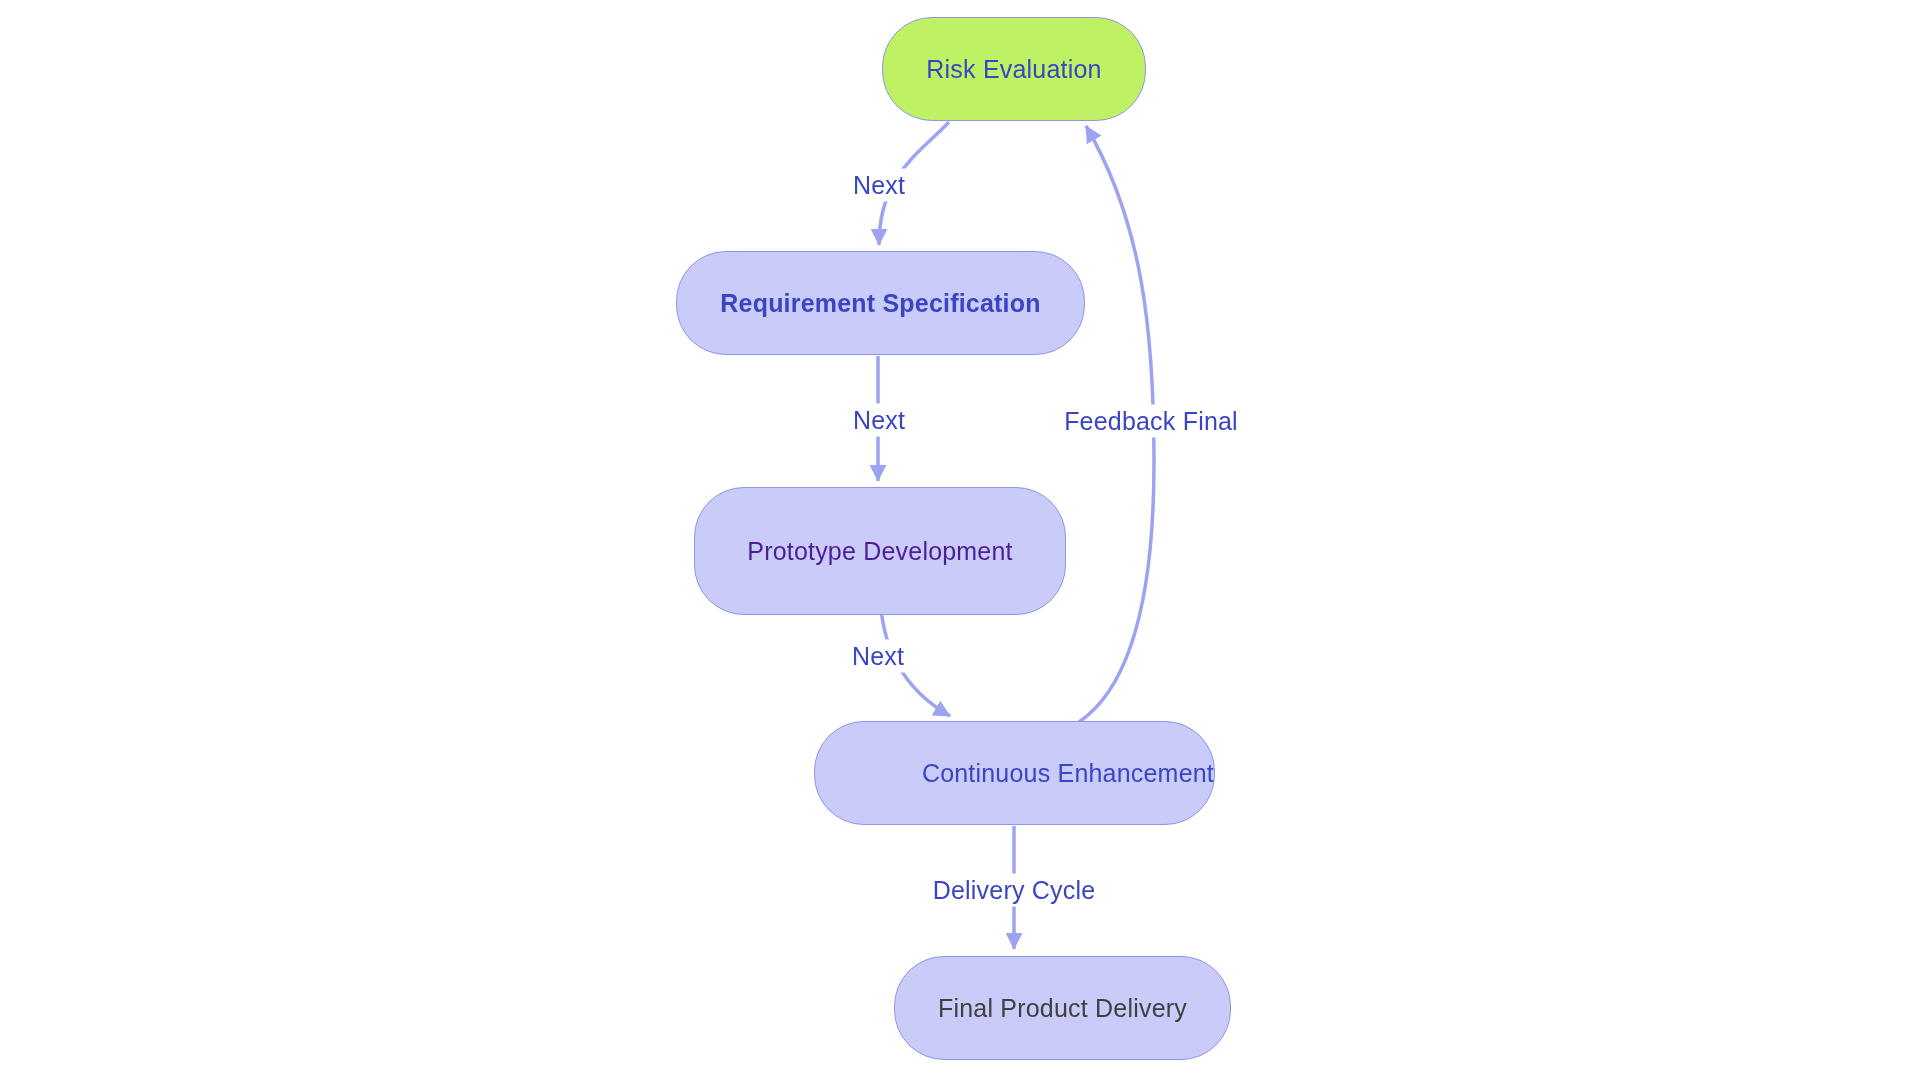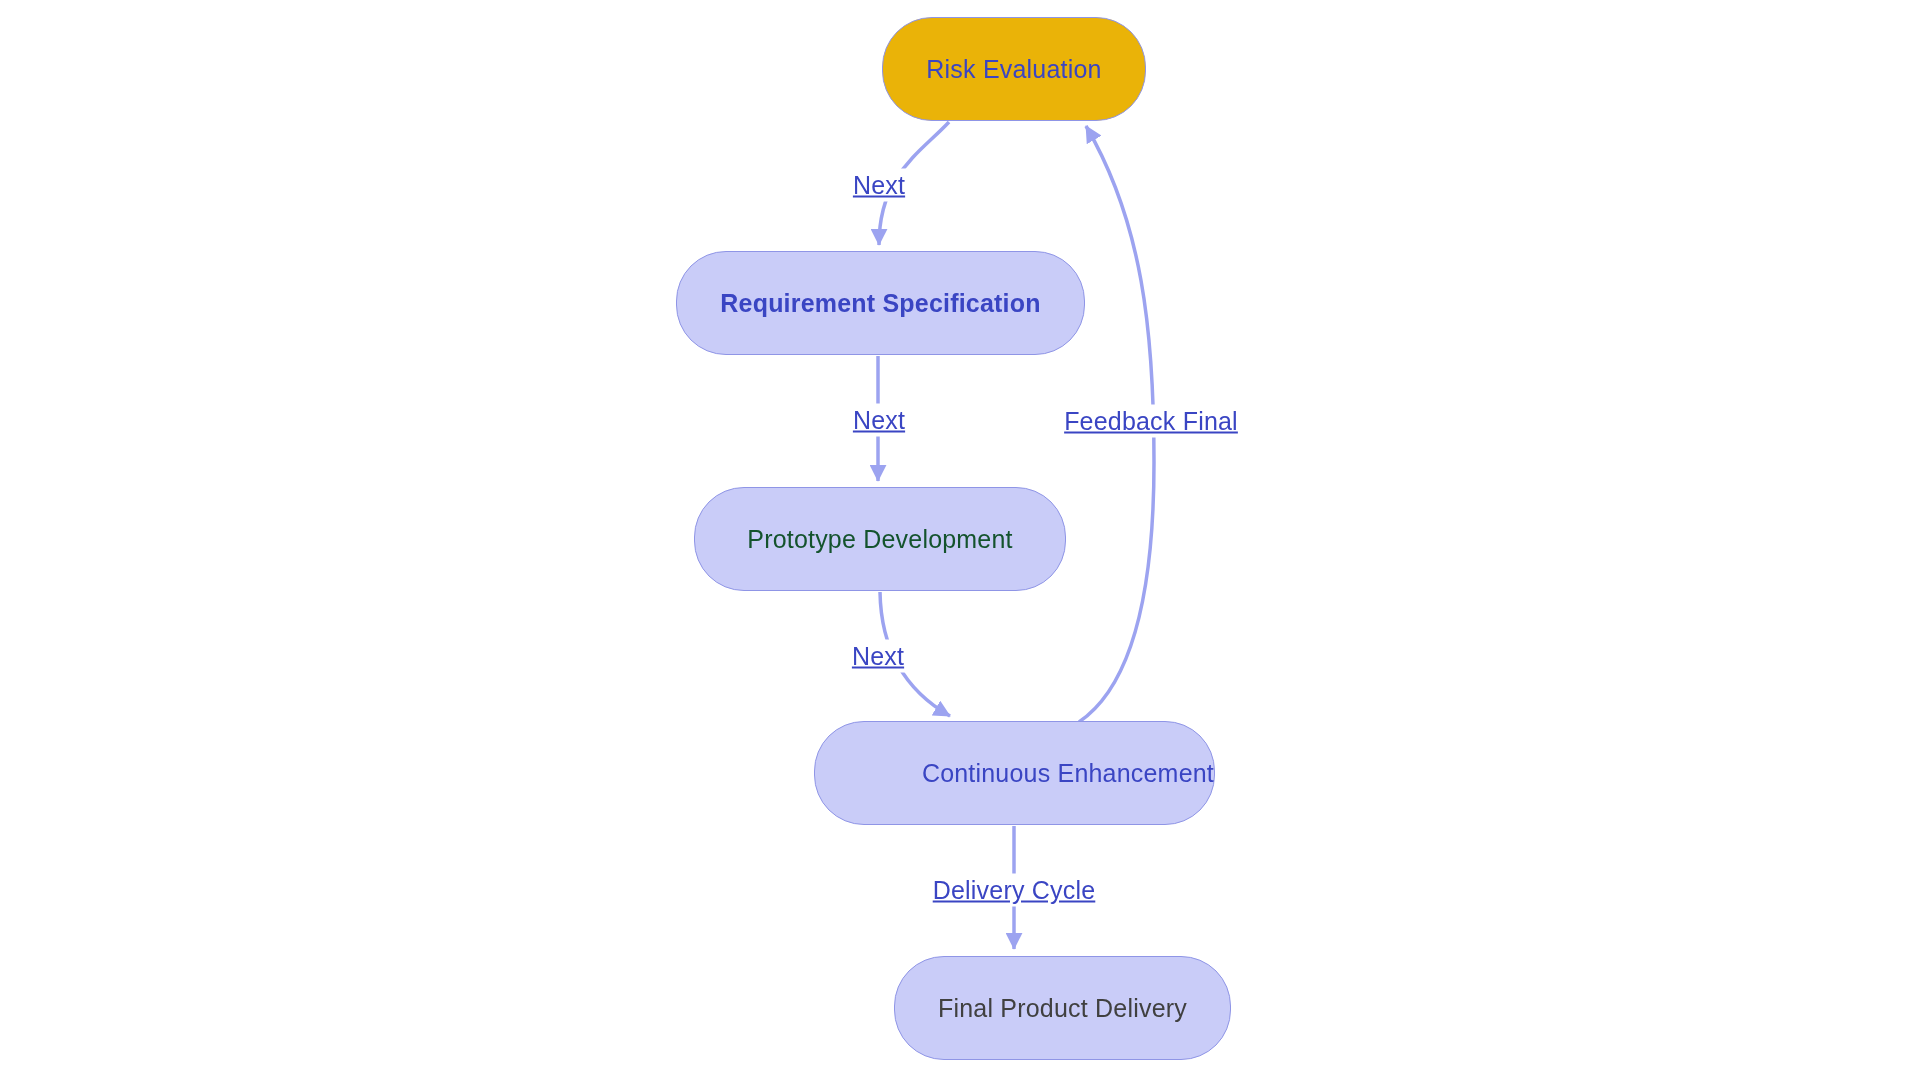--- a/index.html
+++ b/index.html
@@ -38,21 +38,20 @@
   }
   .edge-label {
     position: absolute;
     transform: translate(-50%, -50%);
     background: #ffffff;
     padding: 2px 7px;
     font-size: 25px;
     letter-spacing: 0.2px;
     white-space: nowrap;
     z-index: 3;
-    text-decoration: underline;
   }
 </style>
 </head>
 <body>
 
 <div class="canvas">
   <svg class="edges-svg" width="1920" height="1083" viewBox="0 0 1920 1083" xmlns="http://www.w3.org/2000/svg">
     <defs>
       <marker id="arrowhead" viewBox="0 0 10 10" refX="9.5" refY="5" markerWidth="17" markerHeight="17" markerUnits="userSpaceOnUse" orient="auto">
         <path d="M 0 0 L 10 5 L 0 10 z" fill="#9ca3f0"></path>
@@ -60,27 +59,27 @@
     </defs>
     <g>
         <path d="M 949 122 C 920 153, 879 175, 879 245" fill="none" stroke="#9ca3f0" stroke-width="3.5" marker-end="url(#arrowhead)"></path>
         <path d="M 878 356 L 878 481" fill="none" stroke="#9ca3f0" stroke-width="3.5" marker-end="url(#arrowhead)"></path>
         <path d="M 880 592 C 881 652, 908 692, 950 716" fill="none" stroke="#9ca3f0" stroke-width="3.5" marker-end="url(#arrowhead)"></path>
         <path d="M 1079 722 C 1138 682, 1154 575, 1154 462 C 1154 330, 1142 222, 1086 126" fill="none" stroke="#9ca3f0" stroke-width="3.5" marker-end="url(#arrowhead)"></path>
         <path d="M 1014 826 L 1014 949" fill="none" stroke="#9ca3f0" stroke-width="3.5" marker-end="url(#arrowhead)"></path>
       </g>
   </svg>
   <div>
-      <div class="flow-node" style="left: 882px; top: 17px; width: 264px; height: 104px; background: #eab308; border-color: rgb(143, 149, 230); color: rgb(58, 69, 195);">
+      <div class="flow-node" style="left: 882px; top: 17px; width: 264px; height: 104px; background: #bef264; border-color: rgb(143, 149, 230); color: rgb(58, 69, 195);">
         <span>Risk Evaluation</span>
       </div>
       <div class="flow-node" style="left: 676px; top: 251px; width: 409px; height: 104px; background: rgb(201, 204, 248); border-color: rgb(143, 149, 230); color: rgb(58, 69, 195); font-weight: bold;">
         <span>Requirement Specification</span>
       </div>
-      <div class="flow-node" style="left: 694px; top: 487px; width: 372px; height: 104px; background: rgb(201, 204, 248); border-color: rgb(143, 149, 230); color: #14532d;">
+      <div class="flow-node" style="left: 694px; top: 487px; width: 372px; height: 128px; background: rgb(201, 204, 248); border-color: rgb(143, 149, 230); color: #4c1d95;">
         <span>Prototype Development</span>
       </div>
       <div class="flow-node" style="left: 814px; top: 721px; width: 401px; height: 104px; background: rgb(201, 204, 248); border-color: rgb(143, 149, 230); color: rgb(58, 69, 195); justify-content: flex-end;">
         <span>Continuous Enhancement</span>
       </div>
       <div class="flow-node" style="left: 894px; top: 956px; width: 337px; height: 104px; background: rgb(201, 204, 248); border-color: rgb(143, 149, 230); color: #404040;">
         <span>Final Product Delivery</span>
       </div>
     </div>
   <div>

